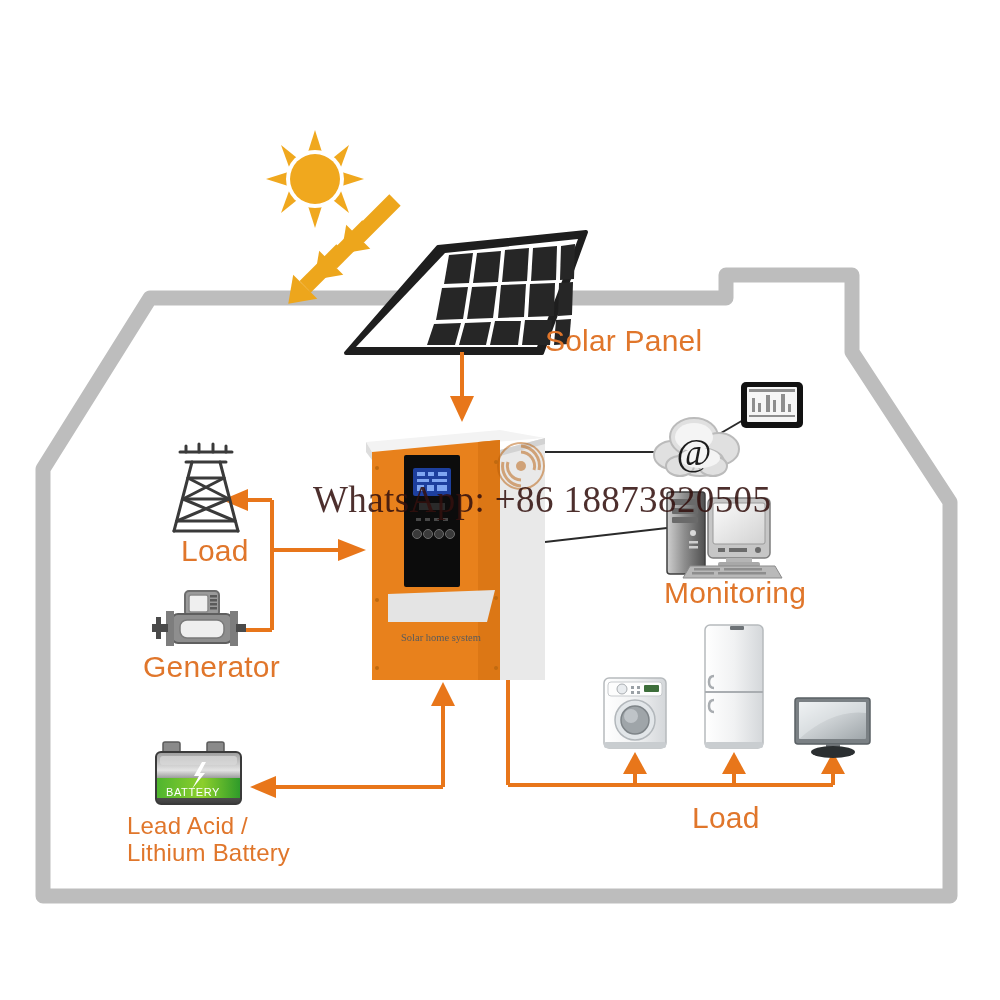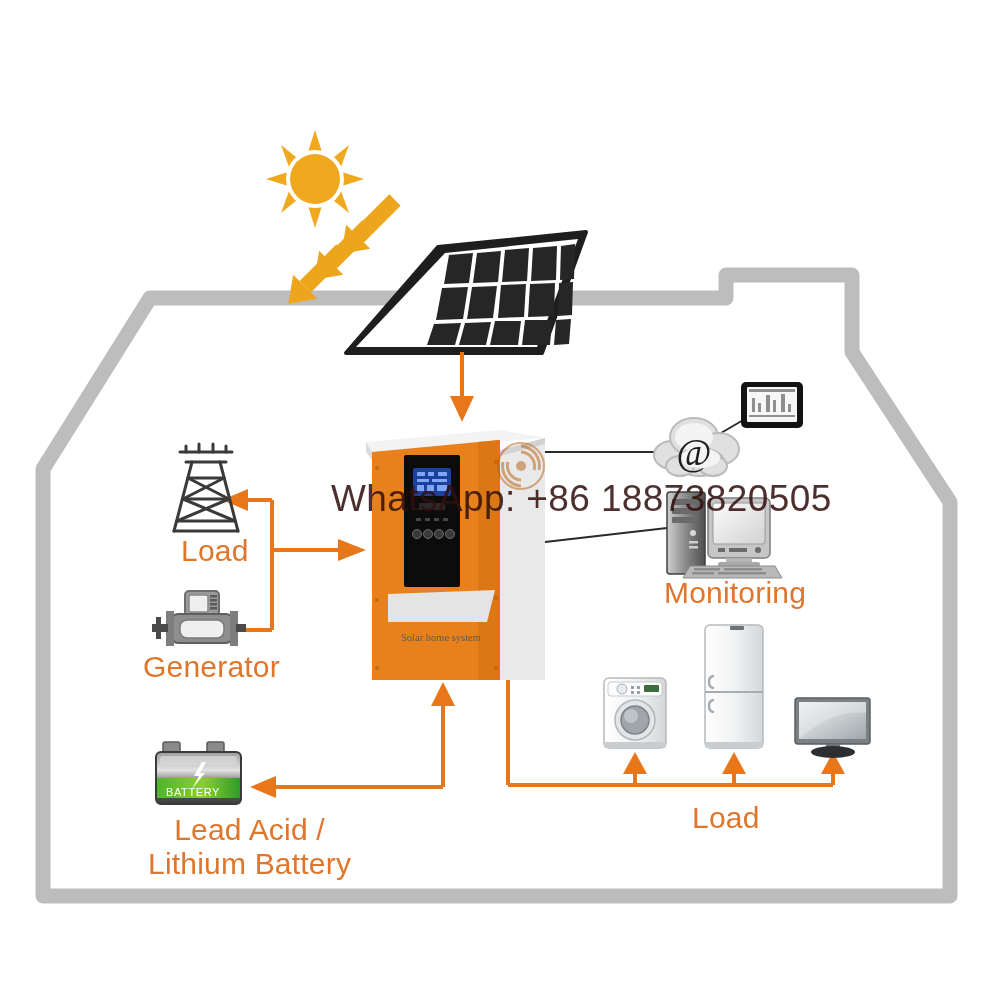--- a/index.html
+++ b/index.html
@@ -28,28 +28,28 @@
     font-weight: 400;
     white-space: pre;
     letter-spacing: 0.2px;
   }
   #label-solar-panel { left: 545px; top: 324px; font-size: 30px; }
   #label-grid        { left: 181px; top: 534px; font-size: 30px; }
   #label-generator   { left: 143px; top: 650px; font-size: 30px; }
   #label-monitoring  { left: 664px; top: 576px; font-size: 30px; }
   #label-load        { left: 692px; top: 801px; font-size: 30px; }
   #label-battery {
-    left: 148px; top: 813px; font-size: 30px;
-    line-height: 1.12; white-space: pre-line; text-align: center;
+    left: 127px; top: 813px; font-size: 24px;
+    line-height: 1.12; white-space: pre-line;
   }
   #watermark {
     position: absolute;
-    left: 331px; top: 478px;
+    left: 313px; top: 478px;
     font-size: 37px;
-    font-family: Liberation Sans, sans-serif;
+    font-family: Liberation Serif, serif;
     color: rgba(50,16,14,0.87);
     white-space: pre;
     letter-spacing: 0.4px;
     pointer-events: none;
   }
   #inverter-brand {
     position: absolute;
     left: 393px; top: 600px;
     width: 96px;
     text-align: center;
@@ -478,20 +478,21 @@
 
     <g>
       <rect x="795" y="698" width="75" height="46" rx="3" fill="#7a8084" stroke="#5a6064" stroke-width="1.5"></rect>
       <rect x="799" y="702" width="67" height="37" rx="1" fill="url(#tvG)"></rect>
       <path d="M 799 739 q 34 -30 67 -26 L 866 702 L 799 702 Z" fill="#e9edef" opacity="0.45"></path>
       <rect x="826" y="744" width="14" height="5" fill="#6d7276"></rect>
       <ellipse cx="833" cy="752" rx="22" ry="6" fill="#2b2f31"></ellipse>
     </g>
   </svg>
 
+  <div class="label" id="label-solar-panel">Solar Panel</div>
   <div class="label" id="label-grid">Load</div>
   <div class="label" id="label-generator">Generator</div>
   <div class="label" id="label-monitoring">Monitoring</div>
   <div class="label" id="label-load">Load</div>
   <div class="label" id="label-battery">Lead Acid /
 Lithium Battery</div>
 
   <div id="watermark">WhatsApp: +86 18873820505</div>
 
 </div>

